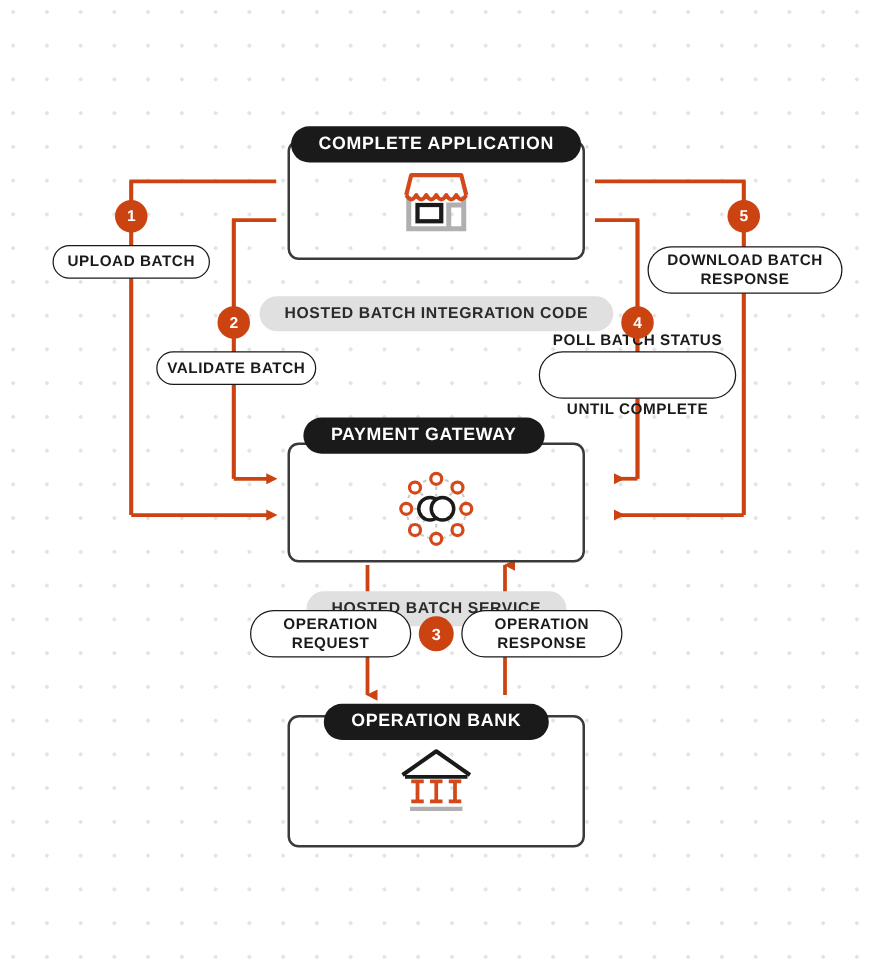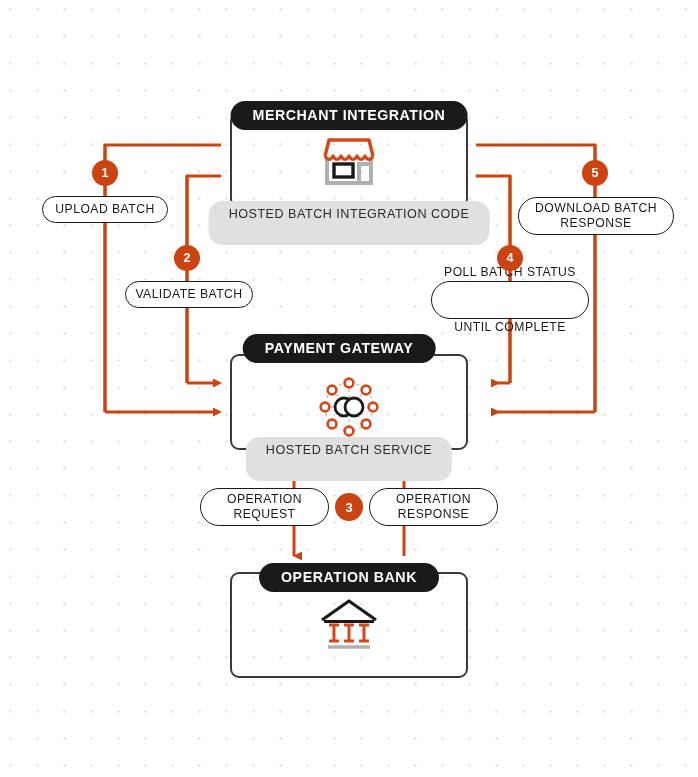--- a/index.html
+++ b/index.html
@@ -49,39 +49,40 @@
     left: 50%;
     transform: translateX(-50%);
     line-height: 1;
   }
 
   .zone-footer {
     position: absolute;
     background: #e0e0e0;
     color: #2b2b2b;
     font-size: 12.6px;
-    font-weight: normal;
+    font-weight: bold;
     letter-spacing: 0.5px;
-    padding: 7px 20px 24px 20px;
+    padding: 7px 20px 8px 20px;
     border-radius: 14px;
     white-space: nowrap;
     left: 50%;
     transform: translateX(-50%);
     line-height: 1;
+    margin-top: 36px;
   }
 
   
   .pill {
     position: absolute;
     border: 1.9px solid #1a1a1a;
     background: #ffffff;
     border-radius: 22px;
     color: #1a1a1a;
     font-size: 12.2px;
-    font-weight: normal;
+    font-weight: bold;
     letter-spacing: 0.45px;
     text-align: center;
     display: flex;
     align-items: center;
     justify-content: center;
     line-height: 1.22;
     box-sizing: border-box;
   }
 
   
@@ -167,21 +168,21 @@
         <path d="M8,21 L8,47 L52,47 L52,21" fill="none" stroke="#b0b0b0" stroke-width="4"></path>
         <path d="M40,47 L40,28 L52,28" fill="none" stroke="#b0b0b0" stroke-width="4"></path>
 
         <rect x="15" y="28" width="19" height="13" fill="none" stroke="#1a1a1a" stroke-width="3.4"></rect>
 
         <path d="M6,20 L10,4 L50,4 L54,20" fill="none" stroke="#d4481a" stroke-width="3.4" stroke-linejoin="round"></path>
         <path d="M6,20 Q10,27 14,20 Q18,27 22,20 Q26,27 30,20 Q34,27 38,20 Q42,27 46,20 Q50,27 54,20" fill="none" stroke="#d4481a" stroke-width="3.2" stroke-linejoin="round"></path>
       </svg>
     </div>
   </div>
-  <div class="zone-title" style="left:349px; top:101px;">MERCHANT INTEGRATION</div>
+  <div class="zone-title" style="left:349px; top:101px;">COMPLETE APPLICATION</div>
   <div class="zone-footer" style="left:349px; top:201px;">HOSTED BATCH INTEGRATION CODE</div>
 
   <div class="zone" style="left:230px; top:354px; width:238px; height:96px;">
     <div class="icon-wrap" style="top:16px;">
       <svg width="74" height="70" viewBox="0 0 74 70">
         <g stroke="#c9c9c9" stroke-width="1.6" stroke-dasharray="3,3" fill="none">
           <circle cx="37" cy="35" r="24"></circle>
           <line x1="37" y1="11" x2="37" y2="59"></line>
           <line x1="13" y1="35" x2="61" y2="35"></line>
           <line x1="20" y1="18" x2="54" y2="52"></line>

